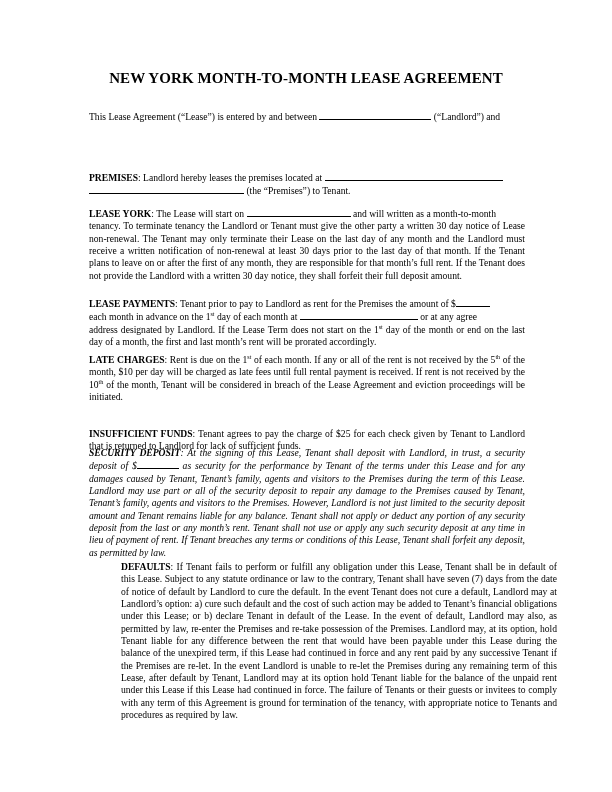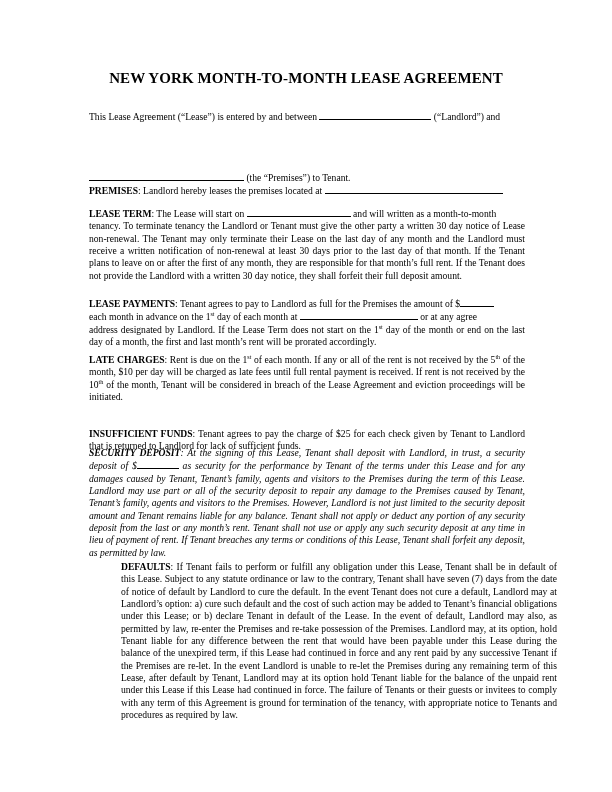--- a/index.html
+++ b/index.html
@@ -30,41 +30,41 @@
   <div class="para" style="top:110px;">
     <span class="line">
       <span>This Lease Agreement (“Lease”) is entered by and between</span>
       <span class="blank" style="width:112px;"></span>
       <span>(“Landlord”) and</span>
     </span>
   </div>
 
   <div class="para" style="top:171px;">
     <span class="line">
+      <span class="head">PREMISES</span><span>:  Landlord hereby leases the premises located at</span>
+      <span class="blank" style="width:178px;"></span>
+    </span>
+    <span class="line">
       <span class="blank" style="width:155px;"></span>
       <span>(the “Premises”) to  Tenant.</span>
-    </span>
-    <span class="line">
-      <span class="head">PREMISES</span><span>:  Landlord hereby leases the premises located at</span>
-      <span class="blank" style="width:178px;"></span>
     </span>
   </div>
 
   <div class="para" style="top:207px;">
     <span class="line">
-      <span class="head">LEASE TERM</span><span>:   The Lease will start on</span>
+      <span class="head">LEASE YORK</span><span>:   The Lease will start on</span>
       <span class="blank" style="width:104px;"></span>
       <span>and will written as a month-to-month</span>
     </span>
     <span class="just" style="display:block;">tenancy.   To terminate tenancy the Landlord or Tenant must give the other party a written 30 day notice of Lease non-renewal.  The Tenant may only terminate their Lease on the last day of any month and the Landlord must receive a written notification of non-renewal at least 30 days prior to the last day of that month.  If the Tenant plans to leave on or after the first of any month, they are responsible for that month’s full rent.  If the Tenant does not provide the Landlord with a written 30 day notice, they shall forfeit their full deposit amount.</span>
   </div>
 
   <div class="para" style="top:297px;">
     <span class="line">
-      <span class="head">LEASE PAYMENTS</span><span>:   Tenant agrees to pay to Landlord as full for the Premises the amount of $</span><span class="blank" style="width:34px;"></span>
+      <span class="head">LEASE PAYMENTS</span><span>:   Tenant prior to pay to Landlord as rent for the Premises the amount of $</span><span class="blank" style="width:34px;"></span>
     </span>
     <span class="line">
       <span>each month in advance on the 1</span><sup>st</sup><span> day of each month at</span>
       <span class="blank" style="width:118px;"></span>
       <span>or at any agree</span>
     </span>
     <span class="just" style="display:block;"><span>address designated by Landlord.  If the Lease Term does not start on the 1</span><sup>st</sup><span> day of the month or end on the last day of a month, the first and last month’s rent will be prorated accordingly.</span></span>
   </div>
 
   <div class="para just" style="top:354px;">

